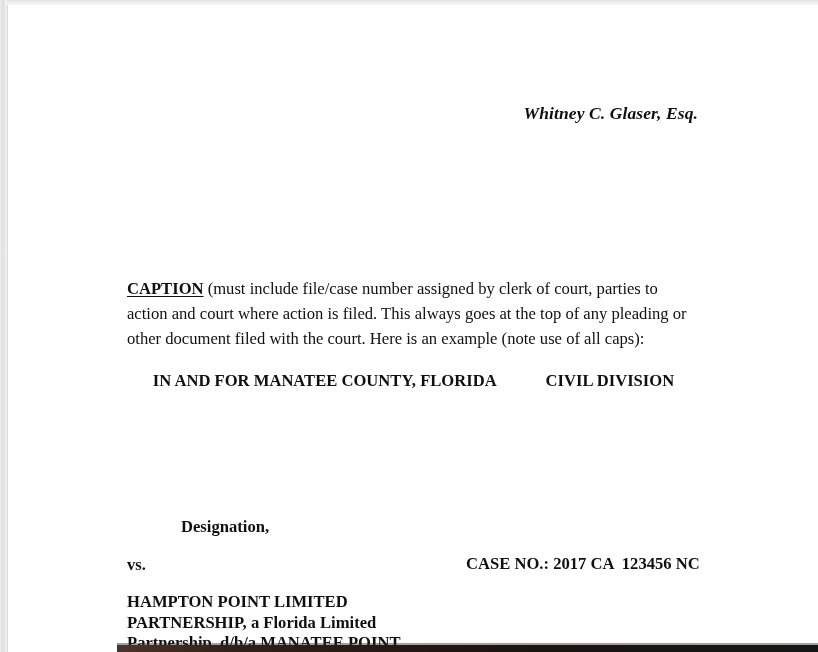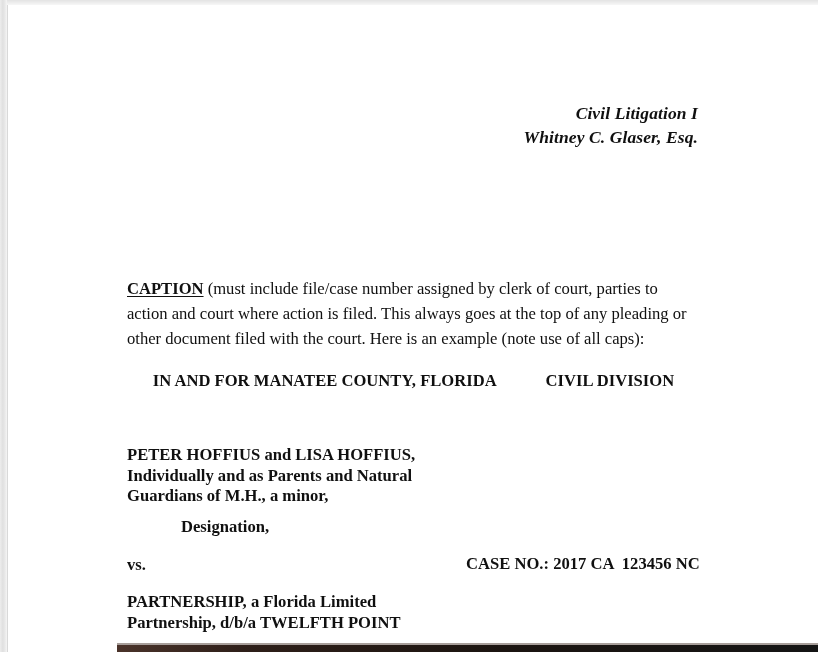--- a/index.html
+++ b/index.html
@@ -158,48 +158,43 @@
 
 <div id="viewer">
 
   <div class="edge-top"></div>
   <div class="edge-left"></div>
   <div class="edge-left-hair"></div>
 
   <div id="page">
 
     <div class="blk" id="doc-header">
-      <div>Civil Litigation I</div>
       <div>Whitney C. Glaser, Esq.</div>
     </div>
 
 
     <div class="blk para" id="caption-para">
       <span class="caption-kw">CAPTION</span><span> (must include file/case number assigned by clerk of court, parties to action and court where action is filed. This always goes at the top of any pleading or other document filed with the court. Here is an example (note use of all caps):</span>
     </div>
 
     <div class="blk" id="court-heading">
       <div class="ln2">IN AND FOR MANATEE COUNTY, FLORIDA            CIVIL DIVISION</div>
     </div>
 
-    <div class="blk party" id="plaintiff-names">
-      <div>PETER HOFFIUS and LISA HOFFIUS,</div>
-      <div>Individually and as Parents and Natural</div>
-      <div>Guardians of M.H., a minor,</div>
-    </div>
 
     <div class="blk" id="plaintiff-role">Designation,</div>
 
     <div class="blk" id="vs-label">vs.</div>
 
     <div class="blk" id="case-number">CASE NO.: 2017 CA  123456 NC</div>
 
     <div class="blk party" id="defendant-names">
+      <div>HAMPTON POINT LIMITED</div>
       <div>PARTNERSHIP, a Florida Limited</div>
-      <div>Partnership, d/b/a TWELFTH POINT</div>
+      <div>Partnership, d/b/a MANATEE POINT</div>
 
     </div>
 
   </div>
 
   <div id="bottom-bar-shadow"></div>
   <div id="bottom-bar"></div>
 
 </div>
 

